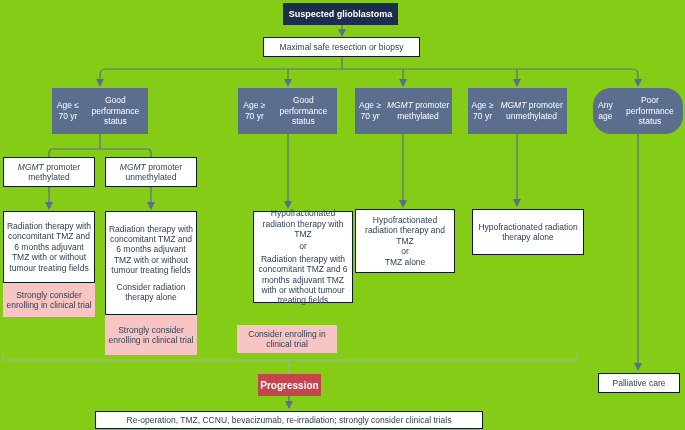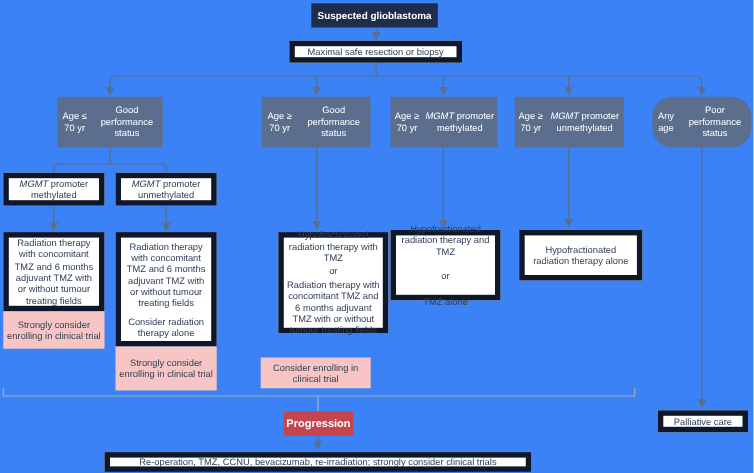--- a/index.html
+++ b/index.html
@@ -1,34 +1,34 @@
 <!DOCTYPE html>
 <html><head>
 <meta charset="utf-8">
 <style>
   html,body{margin:0;padding:0;background:#ffffff;}
   .canvas{
-    position:relative;width:685px;height:430px;background:#3b82f6;
+    position:relative;width:685px;height:430px;background:#84cc16;
     font-family:"Liberation Sans","DejaVu Sans",sans-serif;
     color:#2f3e55;overflow:hidden;
   }
   .abs{position:absolute;box-sizing:border-box;}
   svg.wires{position:absolute;left:0;top:0;pointer-events:none;}
   .navy{
     background:#1d2e4c;color:#ffffff;font-size:9px;font-weight:700;
     display:flex;align-items:center;justify-content:center;text-align:center;
   }
   .hdr{
     background:#5b6e8e;color:#ffffff;font-size:8.5px;line-height:1.25;
     display:flex;flex-direction:row;align-items:center;justify-content:center;
     text-align:center;padding:2px;gap:3px;
   }
   .hdr p{margin:0;}
   .wbox{
-    background:#ffffff;border:5px solid #0f172a;font-size:8.5px;line-height:1.22;
+    background:#ffffff;border:1px solid #0f172a;font-size:8.5px;line-height:1.22;
     display:flex;flex-direction:column;align-items:center;justify-content:center;
     text-align:center;padding:2px;gap:6px;
   }
   .wbox p{margin:0;}
   .pink{
     background:#f7c6c4;font-size:8.5px;line-height:1.22;
     display:flex;align-items:center;justify-content:center;
     text-align:center;padding:2px 3px;
   }
   .red{
@@ -140,21 +140,21 @@
 
   <div class="abs wbox" style="left:253px;top:211px;width:100px;height:92px;gap:2px;">
     <p>Hypofractionated radiation therapy with TMZ</p>
     <p>or</p>
     <p>Radiation therapy with concomitant TMZ and 6 months adjuvant TMZ with or without tumour treating fields</p>
   </div>
   <div class="abs pink" style="left:237px;top:325px;width:100px;height:28px;">
     <span>Consider enrolling in clinical trial</span>
   </div>
 
-  <div class="abs wbox" style="left:355px;top:209px;width:100px;height:64px;gap:12px;">
+  <div class="abs wbox" style="left:355px;top:209px;width:100px;height:64px;gap:0px;">
     <p>Hypofractionated radiation therapy and TMZ</p>
     <p>or</p>
     <p>TMZ alone</p>
   </div>
 
   <div class="abs wbox" style="left:472px;top:209px;width:112px;height:46px;">
     <p>Hypofractionated radiation therapy alone</p>
   </div>
 
   <div class="abs red" style="left:258px;top:374px;width:63px;height:22px;">

